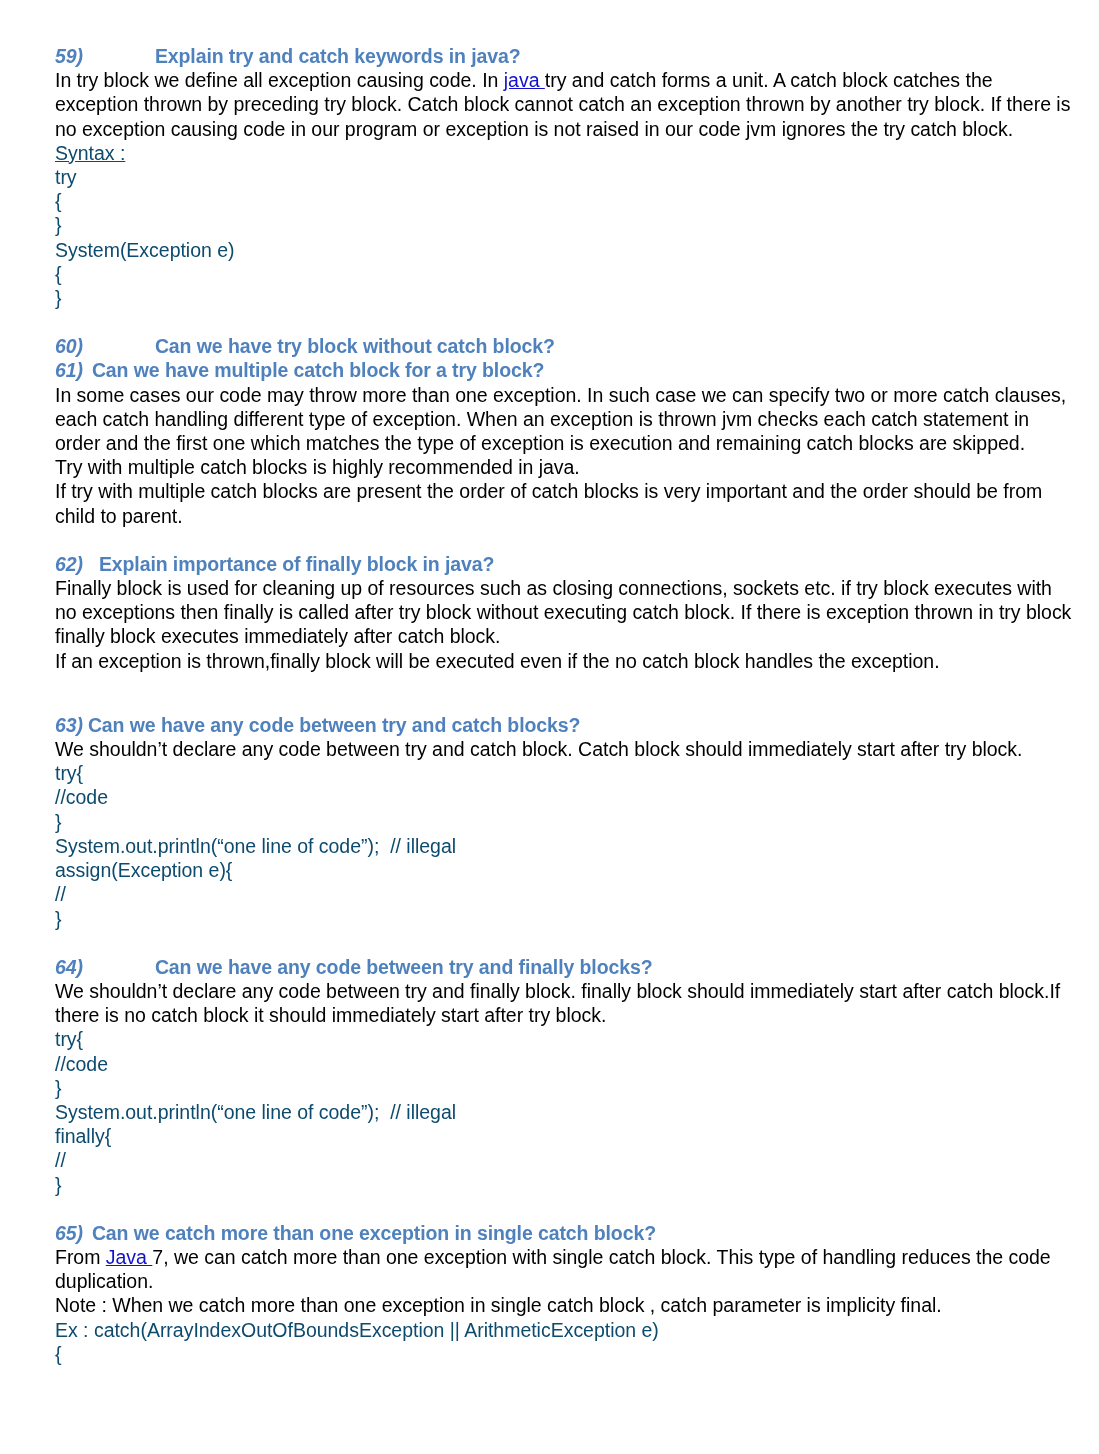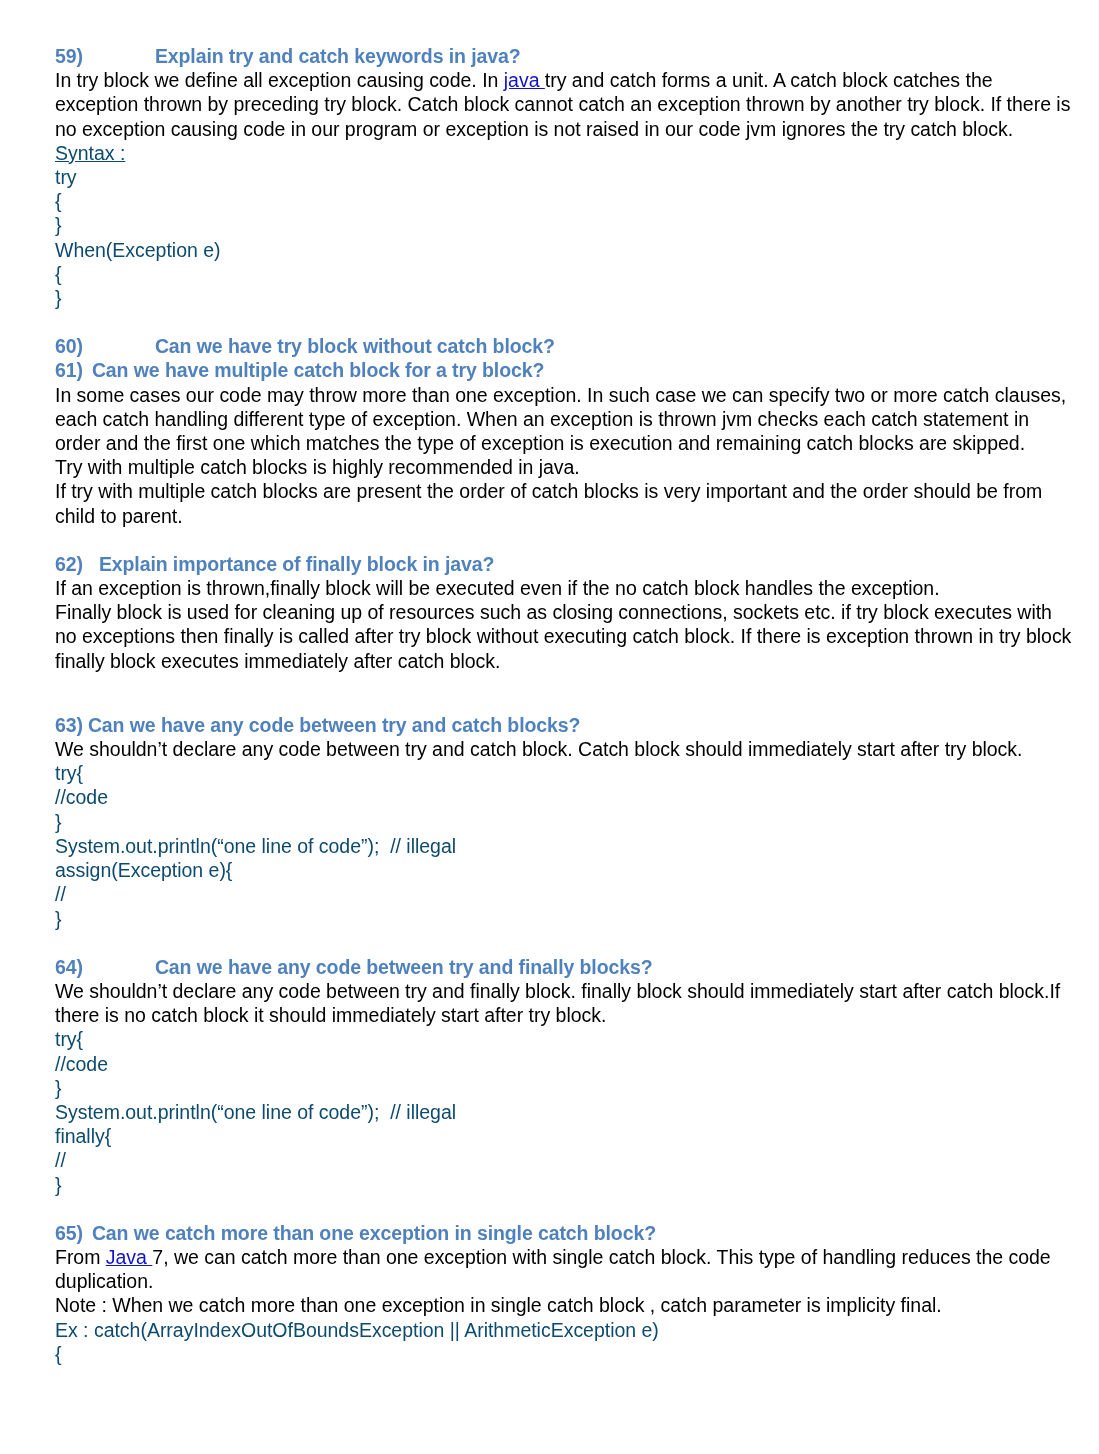--- a/index.html
+++ b/index.html
@@ -29,20 +29,21 @@
     font-size: 19.5px;
     font-weight: bold;
     color: #4F81BD;
     line-height: 24.2px;
     letter-spacing: -0.1px;
     margin: 0;
     white-space: pre;
   }
   .heading .num {
     display: inline;
+    font-style: italic;
   }
   .heading .gap-tab   { display: inline-block; width: 72px; }
   .heading .gap-med   { display: inline-block; width: 16px; }
   .heading .gap-sm    { display: inline-block; width: 9px; }
   .heading .gap-xs    { display: inline-block; width: 5px; }
 
   .body-text {
     font-size: 19.5px;
     line-height: 24.2px;
     color: #000000;
@@ -75,21 +76,21 @@
 
   <div class="qa-section">
     <div class="heading"><span class="num">59)</span><span class="gap-tab"></span><span>Explain try and catch keywords in java?</span></div>
 
     <div class="body-text"><span>In try block we define all exception causing code. In </span><a class="hyperlink" href="#">java </a><span>try and catch forms a unit. A catch block catches the exception thrown by preceding try block. Catch block cannot catch an exception thrown by another try block. If there is no exception causing code in our program or exception is not raised in our code jvm ignores the try catch block.</span></div>
 
     <div class="code-line"><span class="underline">Syntax :</span></div>
     <div class="code-line">try</div>
     <div class="code-line">{</div>
     <div class="code-line">}</div>
-    <div class="code-line">When(Exception e)</div>
+    <div class="code-line">System(Exception e)</div>
     <div class="code-line">{</div>
     <div class="code-line">}</div>
   </div>
 
   <div class="spacer-lg"></div>
 
   <div class="qa-section">
     <div class="heading"><span class="num">60)</span><span class="gap-tab"></span><span>Can we have try block without catch block?</span></div>
   </div>
 
@@ -97,22 +98,22 @@
     <div class="heading"><span class="num">61)</span><span class="gap-sm"></span><span>Can we have multiple catch block for a try block?</span></div>
     <div class="body-text">In some cases our code may throw more than one exception. In such case we can specify two or more catch clauses, each catch handling different type of exception. When an exception is thrown jvm checks each catch statement in order and the first one which matches the type of exception is execution and remaining catch blocks are skipped.</div>
     <div class="body-text">Try with multiple catch blocks is highly recommended in java.</div>
     <div class="body-text">If try with multiple catch blocks are present the order of catch blocks is very important and the order should be from child to parent.</div>
   </div>
 
   <div class="spacer-lg"></div>
 
   <div class="qa-section">
     <div class="heading"><span class="num">62)</span><span class="gap-med"></span><span>Explain importance of finally block in java?</span></div>
+    <div class="body-text">Finally block is used for cleaning up of resources such as closing connections, sockets etc. if try block executes with no exceptions then finally is called after try block without executing catch block. If there is exception thrown in try block finally block executes immediately after catch block.</div>
     <div class="body-text">If an exception is thrown,finally block will be executed even if the no catch block handles the exception.</div>
-    <div class="body-text">Finally block is used for cleaning up of resources such as closing connections, sockets etc. if try block executes with no exceptions then finally is called after try block without executing catch block. If there is exception thrown in try block finally block executes immediately after catch block.</div>
   </div>
 
   <div class="spacer-xl"></div>
 
   <div class="qa-section">
     <div class="heading"><span class="num">63)</span><span class="gap-xs"></span><span>Can we have any code between try and catch blocks?</span></div>
     <div class="body-text">We shouldn’t declare any code between try and catch block. Catch block should immediately start after try block.</div>
     <div class="code-line">try{</div>
     <div class="code-line">//code</div>
     <div class="code-line">}</div>

